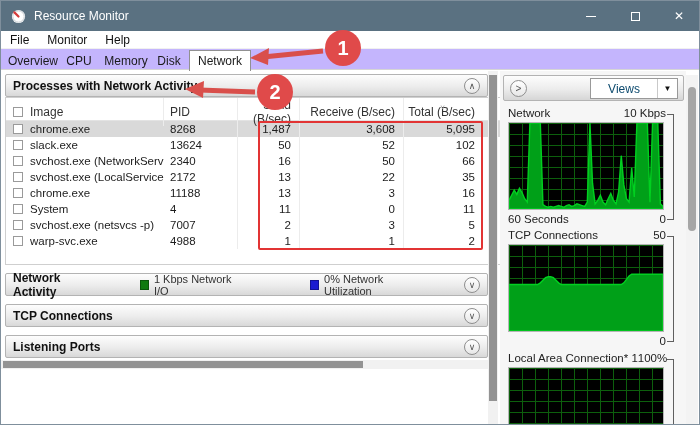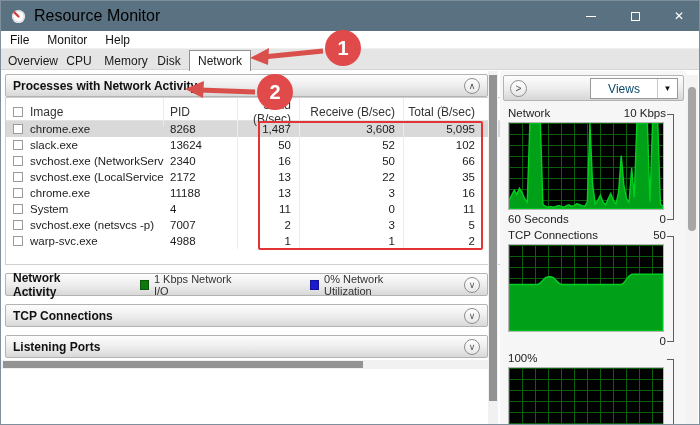--- a/index.html
+++ b/index.html
@@ -6,33 +6,33 @@
   html,body { width:700px; height:425px; }
   body {
     font-family: "Liberation Sans", sans-serif;
     position: relative; background:#fff; overflow:hidden;
     border:1px solid #7f8f9c; font-size:12px; color:#222;
   }
   
   .titlebar { position:absolute; left:0; top:0; width:700px; height:30px;
     background:#5a7181; display:flex; align-items:center; color:#fff; }
   .app-icon { width:15px; height:15px; margin:0 8px 0 10px; }
-  .title-text { font-size:16px; color:#000000; }
+  .title-text { font-size:12px; color:#ffffff; }
   .win-controls { position:absolute; right:0; top:0; height:30px; display:flex; }
   .win-btn { width:44px; height:30px; display:flex; align-items:center; justify-content:center;
     color:#fff; font-size:12px; }
   .max-glyph { width:9px; height:9px; border:1px solid #fff; display:inline-block; }
   .min-glyph { width:10px; height:0; border-top:1px solid #fff; display:inline-block; }
   
   .menubar { position:absolute; left:0; top:30px; width:698px; height:18px; background:#fff;
     display:flex; align-items:center; gap:0; border-bottom:1px solid #f0f0f0;}
   .menu-item { padding:0 9px; font-size:12px; color:#111; }
   
   .tabbar { position:absolute; left:0; top:48px; width:698px; height:21px;
-    background:#e5e5e5; border-bottom:1px solid #d5d5d5; }
+    background:#c4b5fd; border-bottom:1px solid #d5d5d5; }
   .tab { position:absolute; top:3px; height:18px; display:flex; align-items:center;
     justify-content:center; font-size:12px; color:#1a1a1a; }
   .tab.active { background:#fff; border:1px solid #919191; border-bottom:none;
     top:1px; height:21px; z-index:2; }
   
   .panelbar { position:absolute; left:4px; width:483px; height:23px;
     background:linear-gradient(#fdfdfd,#ececec 55%,#d8d8d8);
     border:1px solid #b3b3b3; border-radius:2px;
     display:flex; align-items:center; }
   .panelbar .ptitle { font-weight:bold; font-size:12px; color:#111; margin-left:7px; }
@@ -283,20 +283,21 @@
     <svg viewBox="0 0 60 100" preserveAspectRatio="none">
         <polygon points="0,100 0.00,46 1.02,46 2.03,46 3.05,46 4.07,46 5.08,46 6.10,46 7.12,46 8.14,46 9.15,46 10.17,46 11.19,46 12.20,44 13.22,41 14.24,38 15.25,37 16.27,37 17.29,38 18.31,41 19.32,44 20.34,46 21.36,46 22.37,46 23.39,46 24.41,46 25.42,46 26.44,46 27.46,46 28.47,46 29.49,46 30.51,46 31.53,46 32.54,46 33.56,46 34.58,46 35.59,46 36.61,46 37.63,46 38.64,46 39.66,46 40.68,46 41.69,46 42.71,46 43.73,46 44.75,44 45.76,40 46.78,36 47.80,34 48.81,34 49.83,34 50.85,34 51.86,34 52.88,34 53.90,34 54.92,34 55.93,34 56.95,34 57.97,34 58.98,34 60.00,34 60,100" fill="#00a018" stroke="#00d020" stroke-width="1.4" vector-effect="non-scaling-stroke"></polygon>
       </svg>
   </div>
   <div class="g-labelrow" style="top:264px;justify-content:flex-end;">
     <span>0</span>
   </div>
   <div class="bracket" style="left:167px;top:165px;height:106px;"></div>
 
   <div class="g-labelrow" style="top:281px;">
+    <span>Local Area Connection* 1</span>
     <span>100%</span>
   </div>
   <div class="graphbox" style="top:296px;height:70px;">
     <svg viewBox="0 0 60 100" preserveAspectRatio="none">
         <polygon points="0,100 0.00,100 5.45,100 10.91,100 16.36,100 21.82,100 27.27,100 32.73,100 38.18,100 43.64,100 49.09,100 54.55,100 60.00,100 60,100" fill="#00a018" stroke="#00d020" stroke-width="1.4" vector-effect="non-scaling-stroke"></polygon>
       </svg>
   </div>
   <div class="bracket nobot" style="left:167px;top:288px;height:70px;"></div>
 </div>
 <div class="sb-scroll">

